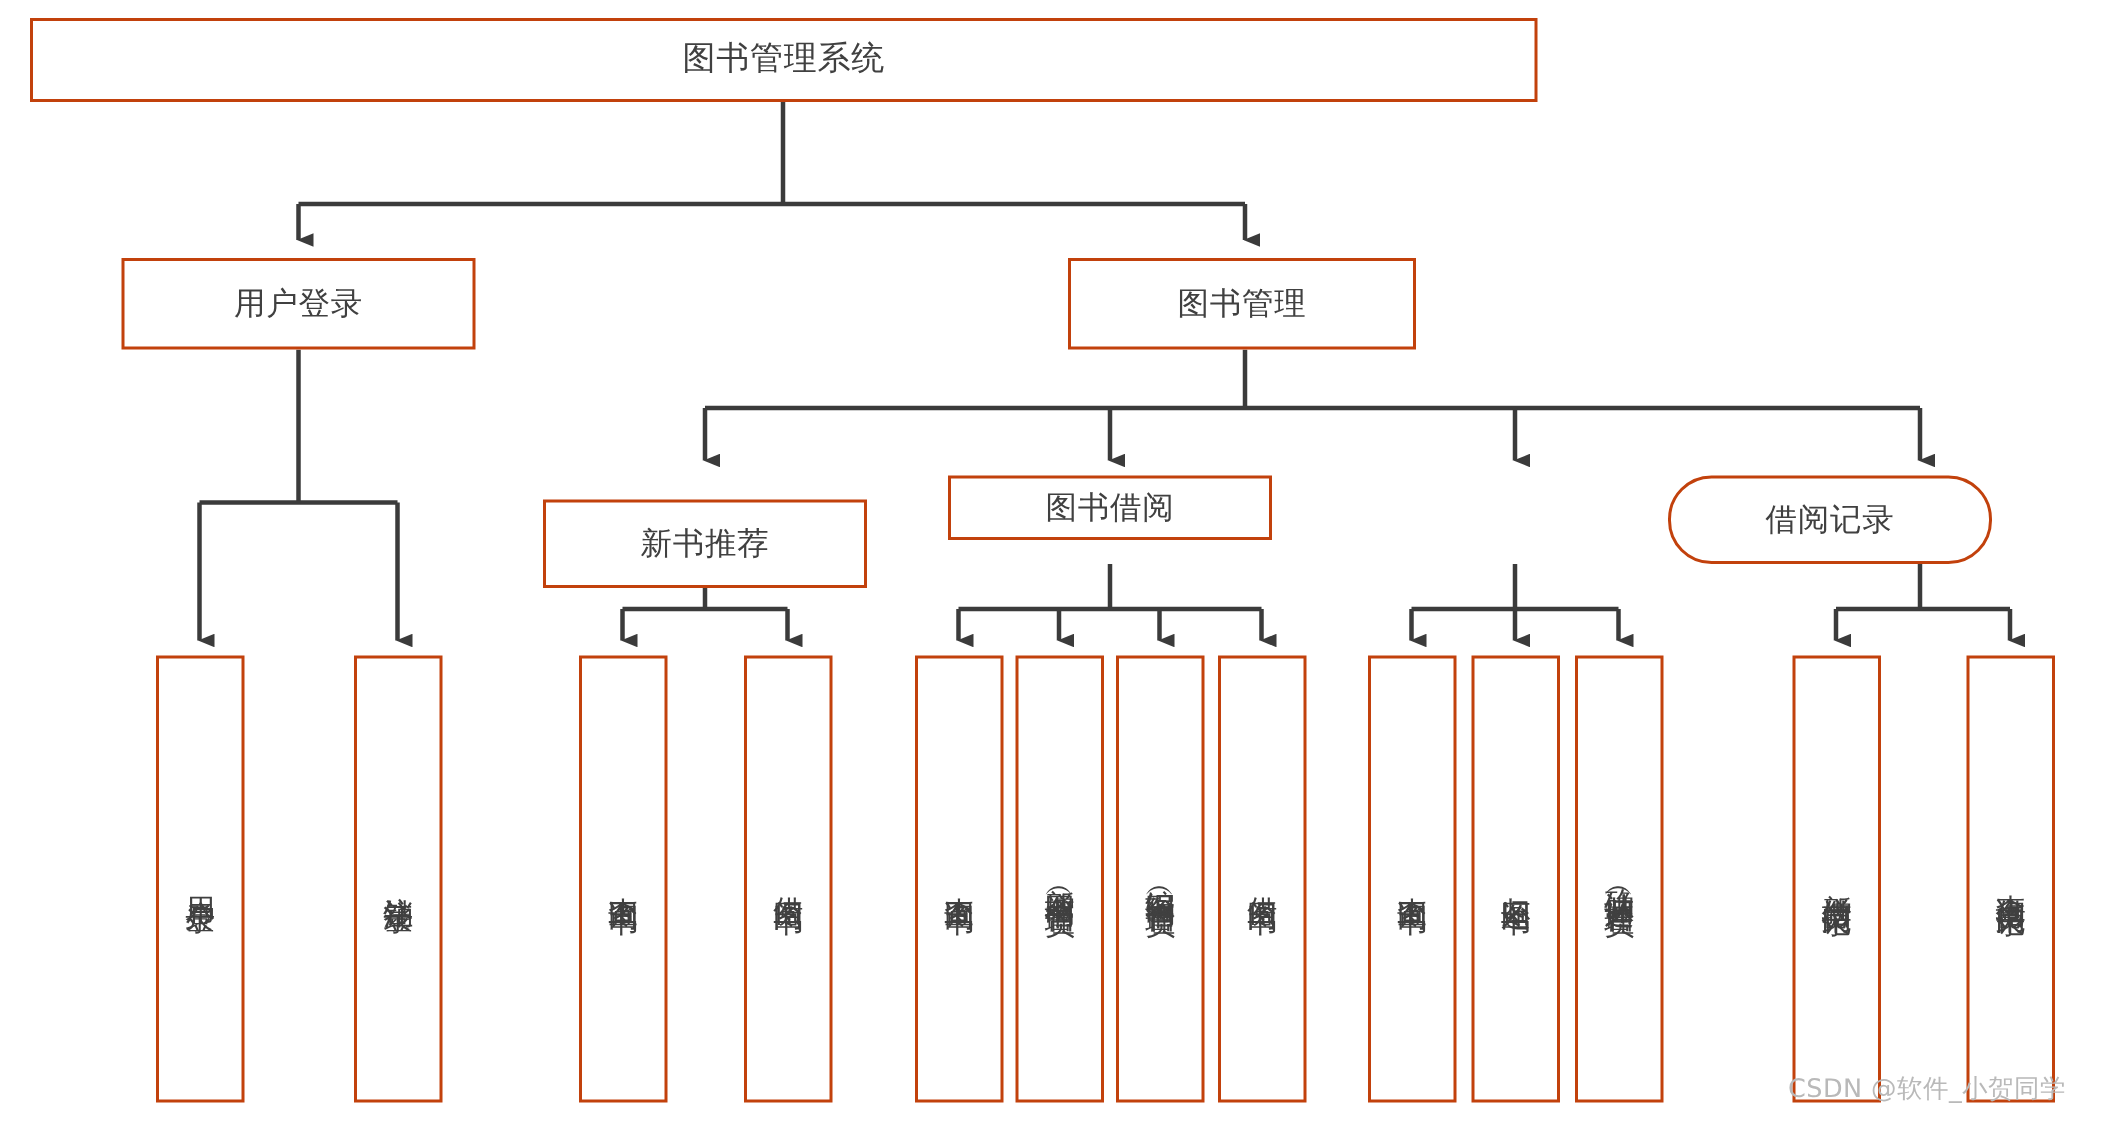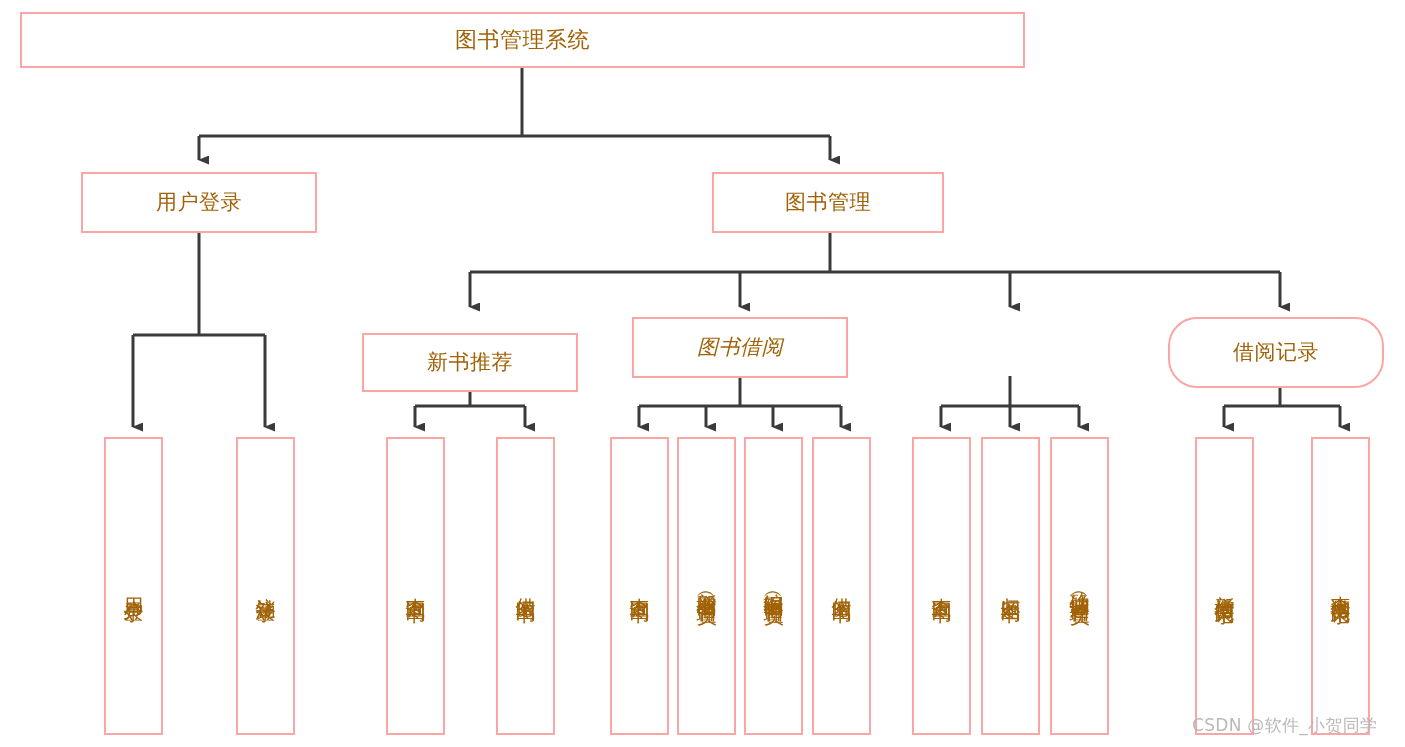--- a/index.html
+++ b/index.html
@@ -23,25 +23,25 @@
     left: 0;
     top: 0;
     width: 1405px;
     height: 747px;
     pointer-events: none;
   }
   .node {
     position: absolute;
     box-sizing: border-box;
     background: #ffffff;
-    border: 2px solid #fca5a5;
+    border: 2px solid #c2410c;
     display: flex;
     align-items: center;
     justify-content: center;
-    color: #a16207;
+    color: #404040;
     z-index: 2;
   }
   .node .label {
     display: block;
     text-align: center;
     line-height: 1.18;
     letter-spacing: 0.5px;
   }
   .node.horiz .label {
     font-size: 21px;
@@ -135,24 +135,24 @@
   <div class="node horiz" style="left:81px; top:172px; width:236px; height:61px;">
     <span class="label">用户登录</span>
   </div>
   <div class="node horiz" style="left:712px; top:172px; width:232px; height:61px;">
     <span class="label">图书管理</span>
   </div>
 
   <div class="node horiz" style="left:362px; top:317px; width:216px; height:59px;margin-top:16px;">
     <span class="label">新书推荐</span>
   </div>
-  <div class="node horiz" style="left:632px; top:317px; width:216px; height:61px;font-style:italic;">
+  <div class="node horiz" style="left:632px; top:317px; width:216px; height:43px;">
     <span class="label">图书借阅</span>
   </div>
-  <div class="node horiz" style="left:1168px; top:317px; width:216px; height:71px;border-radius:29px;">
+  <div class="node horiz" style="left:1112px; top:317px; width:216px; height:59px;border-radius:29px;">
     <span class="label">借阅记录</span>
   </div>
 
   <div class="node vert" style="left:104px; top:437px; width:59px; height:298px;">
     <span class="label">用户登录</span>
   </div>
   <div class="node vert" style="left:236px; top:437px; width:59px; height:298px;">
     <span class="label">注销登录</span>
   </div>
 

